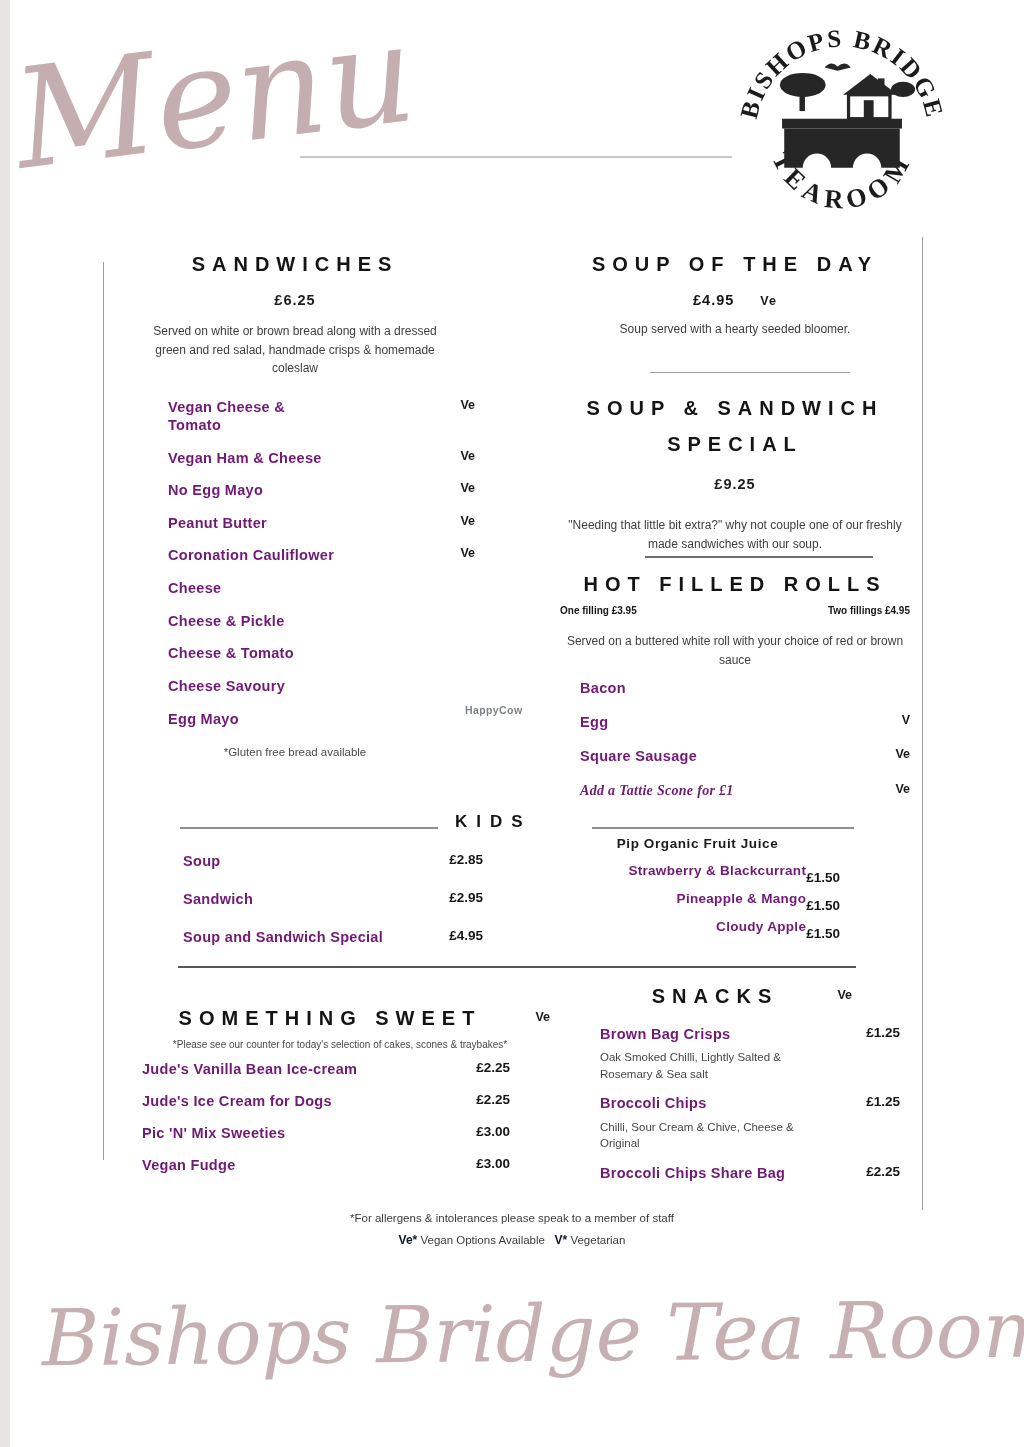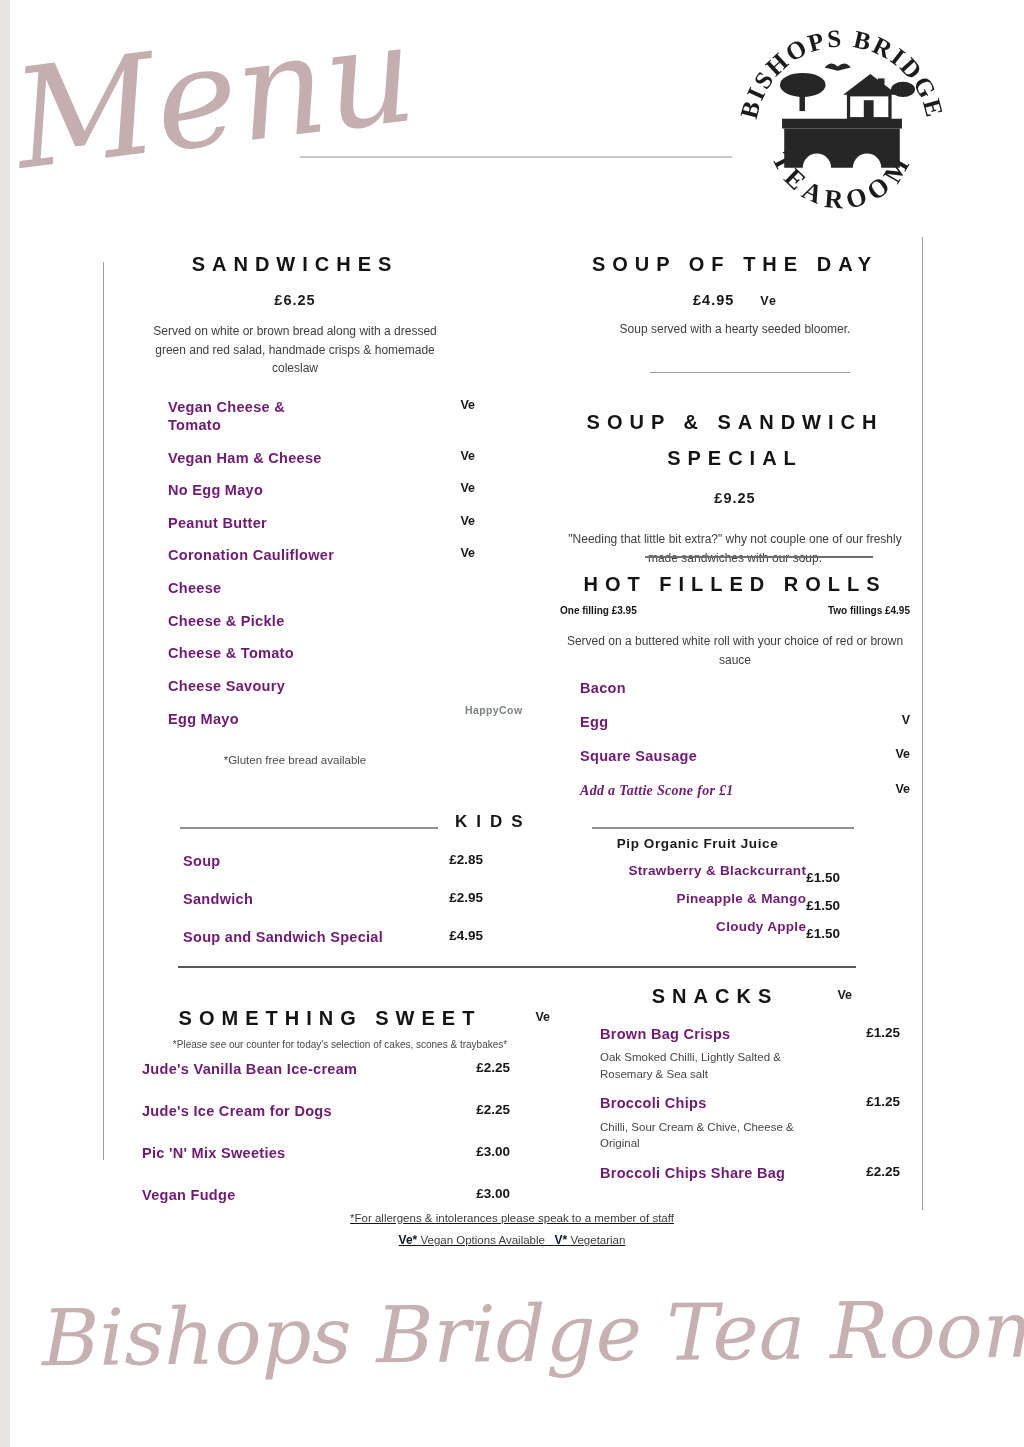--- a/index.html
+++ b/index.html
@@ -35,29 +35,29 @@
   .row{display:flex;justify-content:space-between;align-items:flex-start;}
   .iname{font-weight:bold;font-size:14.5px;color:#701a75;letter-spacing:.3px;white-space:pre-line;line-height:1.25;}
   .itag{font-weight:bold;font-size:12.5px;color:#1a1a1a;}
   .iprice{font-weight:bold;font-size:13.5px;color:#161616;}
 
   
   .sandwiches{position:absolute;left:115px;top:253px;width:360px;}
   .sandwiches .sec-price{margin-top:16px;}
   .sandwiches .sec-desc{margin-top:14px;width:300px;margin-left:auto;margin-right:auto;}
   .sand-items{margin-top:20px;padding-left:53px;display:flex;flex-direction:column;gap:14.5px;}
-  .gf-note{margin-top:26px;}
+  .gf-note{margin-top:18px;}
 
   
   .soup{position:absolute;left:560px;top:253px;width:350px;}
   .soup-priceline{margin-top:16px;text-align:center;font-weight:bold;font-size:14.5px;letter-spacing:1px;}
   .soup-priceline .itag{margin-left:26px;}
   .soup .sec-desc{margin-top:12px;}
 
-  .special{position:absolute;left:560px;top:404px;width:350px;}
+  .special{position:absolute;left:560px;top:390px;width:350px;}
   .special .sec-title{line-height:1.8;}
   .special .sec-price{margin-top:14px;}
   .special .sec-desc{margin-top:24px;}
 
   .hotrolls{position:absolute;left:560px;top:573px;width:350px;}
   .fillings{display:flex;justify-content:space-between;margin-top:9px;font-weight:bold;font-size:10px;}
   .hotrolls .sec-desc{margin-top:16px;}
   .hr-items{margin-top:10px;padding-left:20px;display:flex;flex-direction:column;gap:16px;}
   .hr-note .iname{font-style:italic;font-family:"Liberation Serif",serif;font-size:14px;}
 
@@ -69,33 +69,33 @@
   .juice-items{margin-top:12px;display:flex;flex-direction:column;gap:11px;align-items:flex-end;}
   .juice-items .iname{font-size:13.5px;}
   .juice-items .iprice{position:relative;top:7px;}
 
   
   .sweet{position:absolute;left:130px;top:1007px;width:420px;}
   .sweet-head{position:relative;height:26px;}
   .sweet-head .sec-title{position:absolute;left:20px;width:360px;}
   .sweet-head .itag{position:absolute;right:0;top:3px;}
   .sweet .small-note{margin-top:6px;font-size:10px;}
-  .sweet-items{margin-top:10px;padding-left:12px;display:flex;flex-direction:column;gap:24px;}
+  .sweet-items{margin-top:10px;padding-left:12px;display:flex;flex-direction:column;gap:14px;}
   .sweet-items .row{padding-right:40px;}
 
   
   .snacks{position:absolute;left:600px;top:985px;width:300px;}
   .snacks-head{position:relative;height:26px;}
   .snacks-head .sec-title{position:absolute;left:0;width:230px;}
   .snacks-head .itag{position:absolute;right:48px;top:3px;}
   .snack-items{margin-top:14px;display:flex;flex-direction:column;}
   .snack-desc{font-size:11.5px;color:#474747;line-height:1.45;margin:6px 0 12px 0;width:230px;}
 
   
-  .footer{position:absolute;left:112px;top:1212px;width:800px;text-align:center;text-decoration:underline;}
+  .footer{position:absolute;left:112px;top:1212px;width:800px;text-align:center;}
   .footer-l1{font-size:11.5px;color:#3c3c3c;}
   .footer-l2{margin-top:9px;font-size:11.5px;color:#3c3c3c;}
   .footer-l2 b{font-size:12px;color:#0f172a;}
 
   
   .watermark{position:absolute;left:455px;top:700px;background:#fff;border-radius:4px;
      padding:4px 10px;font-size:10.5px;font-weight:bold;color:#7d8285;letter-spacing:.4px;}
 
   .logo{position:absolute;left:733px;top:12px;width:218px;height:220px;}
 </style>

